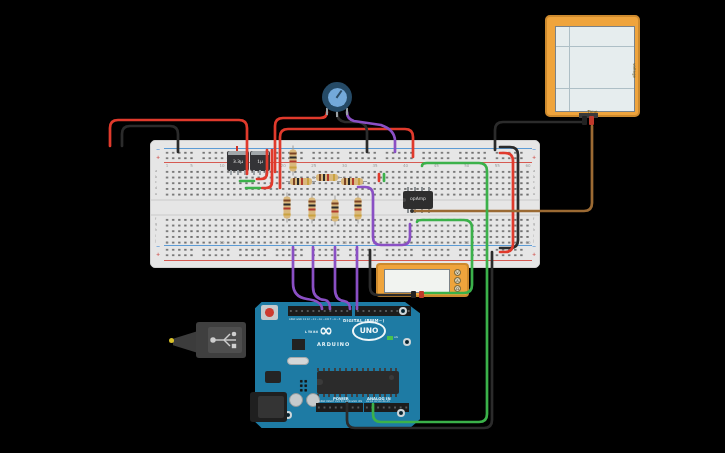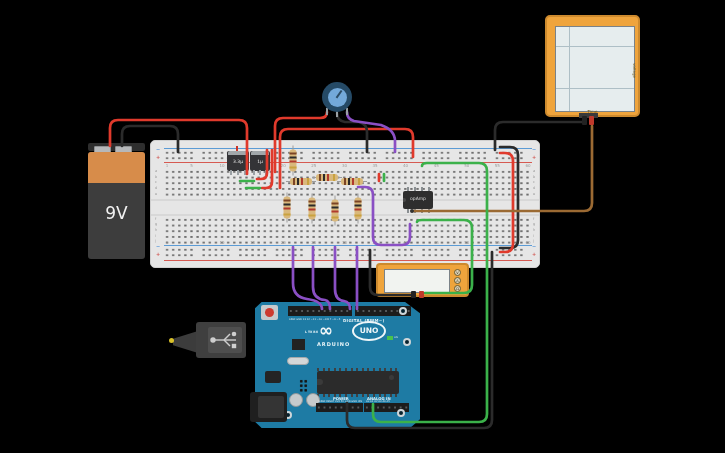--- a/index.html
+++ b/index.html
@@ -165,28 +165,20 @@
         <span class="railsign" style="left:5px;top:14px;color:#d0544f">+</span>
         <span class="railsign" style="left:381px;top:6px;color:#4a90d9">−</span>
         <span class="railsign" style="left:381px;top:14px;color:#d0544f">+</span>
         <span class="railsign" style="left:5px;top:103px;color:#4a90d9">−</span>
         <span class="railsign" style="left:5px;top:111px;color:#d0544f">+</span>
         <span class="railsign" style="left:381px;top:103px;color:#4a90d9">−</span>
         <span class="railsign" style="left:381px;top:111px;color:#d0544f">+</span>
       </div>
   </div>
 
-  <div id="battery" class="abs">
-    <div class="cap"></div>
-    <div class="term" style="left:6px;width:17px"></div>
-    <div class="term" style="left:27px;width:17px"></div>
-    <div class="body"></div>
-    <div class="band"></div>
-    <div class="lbl">9V</div>
-  </div>
 
   <div class="capc" style="left:227px;top:151px">
     <div class="body"></div>
     <div class="top"></div>
     <div class="plus"></div>
     <div class="lbl">3.3μ</div>
     <div class="leg" style="left:3px"></div>
     <div class="leg" style="left:10px"></div>
     <div class="leg" style="left:17px"></div>
   </div>

